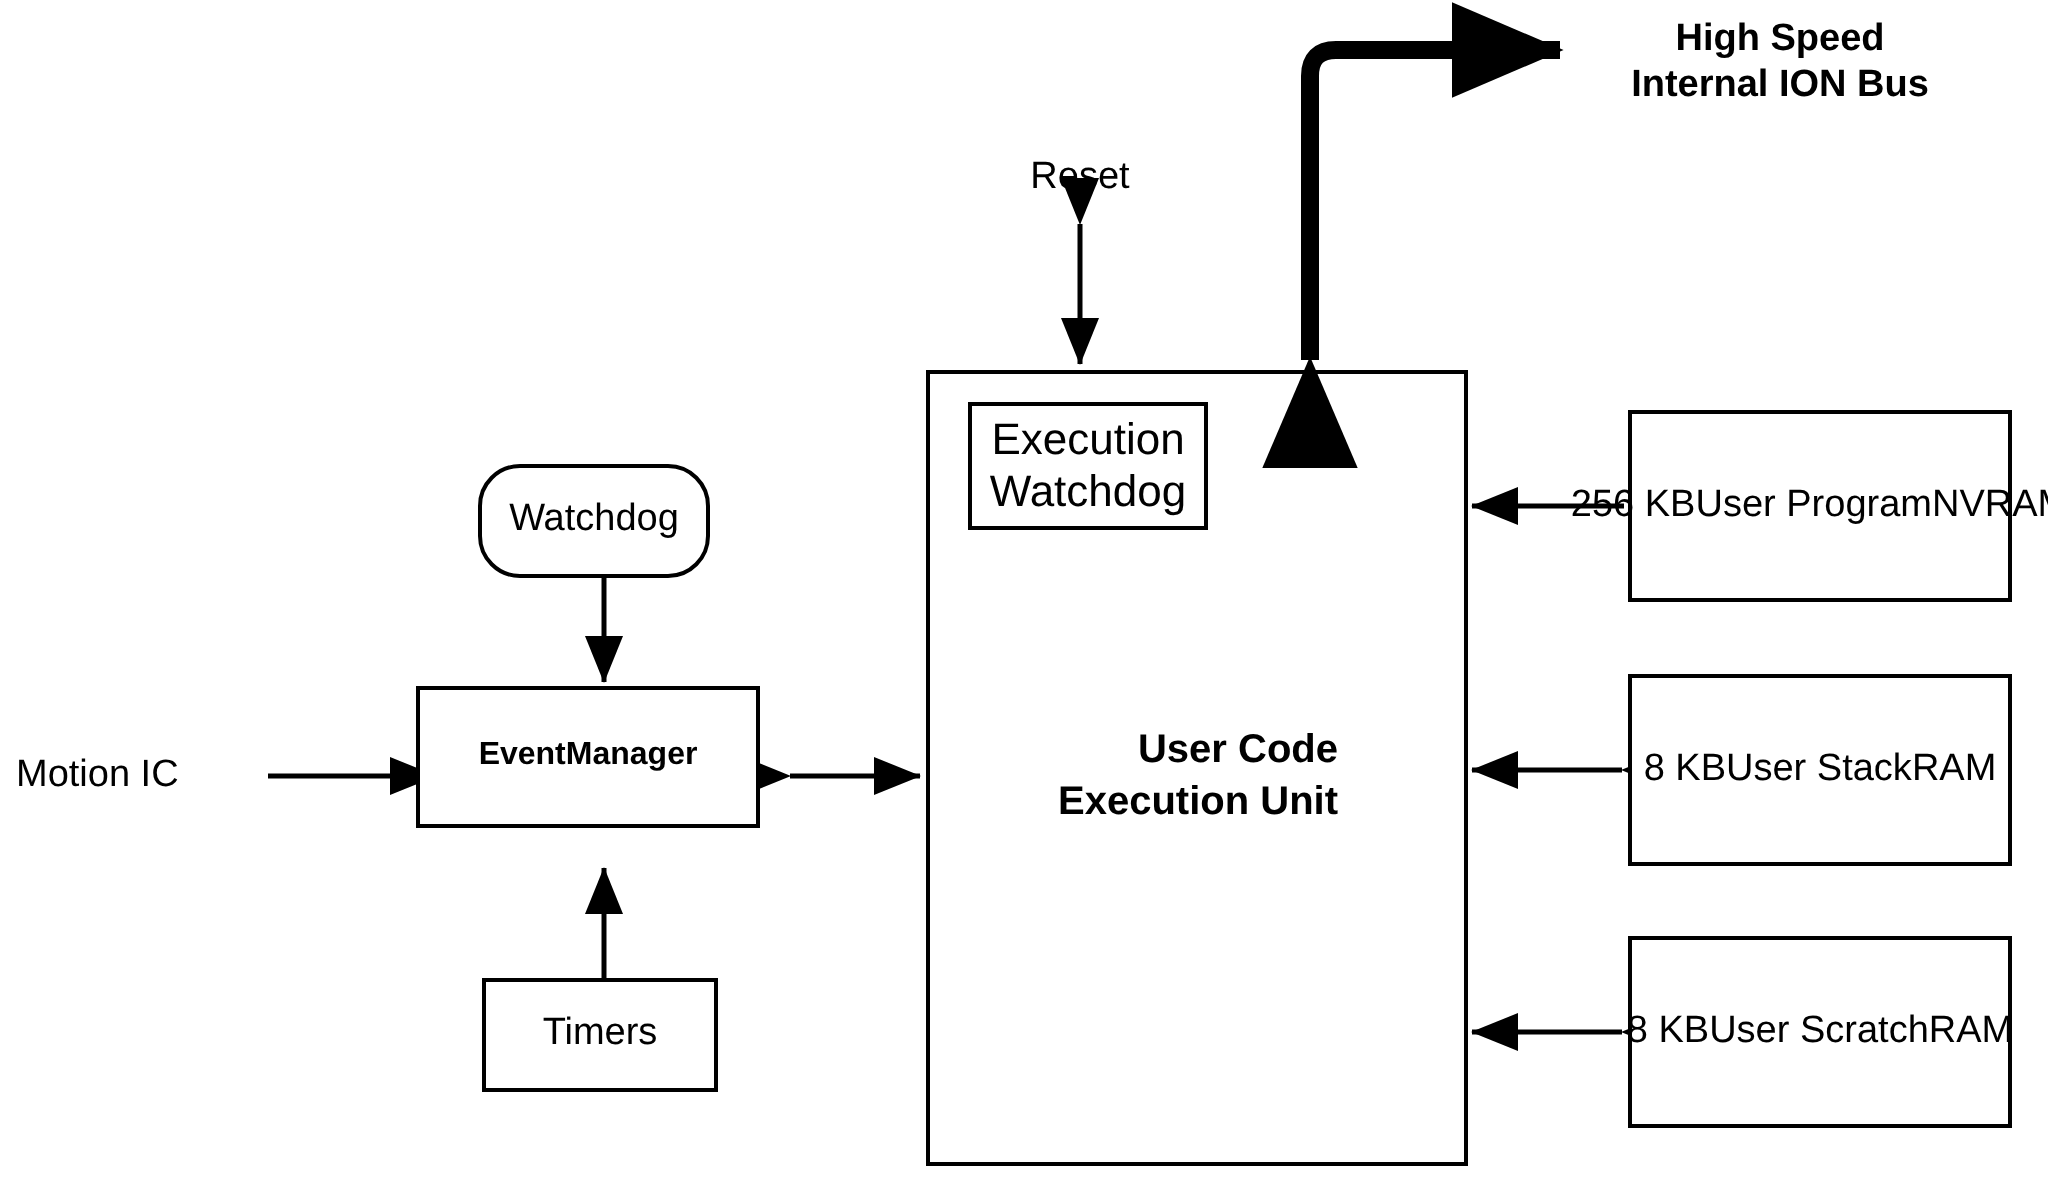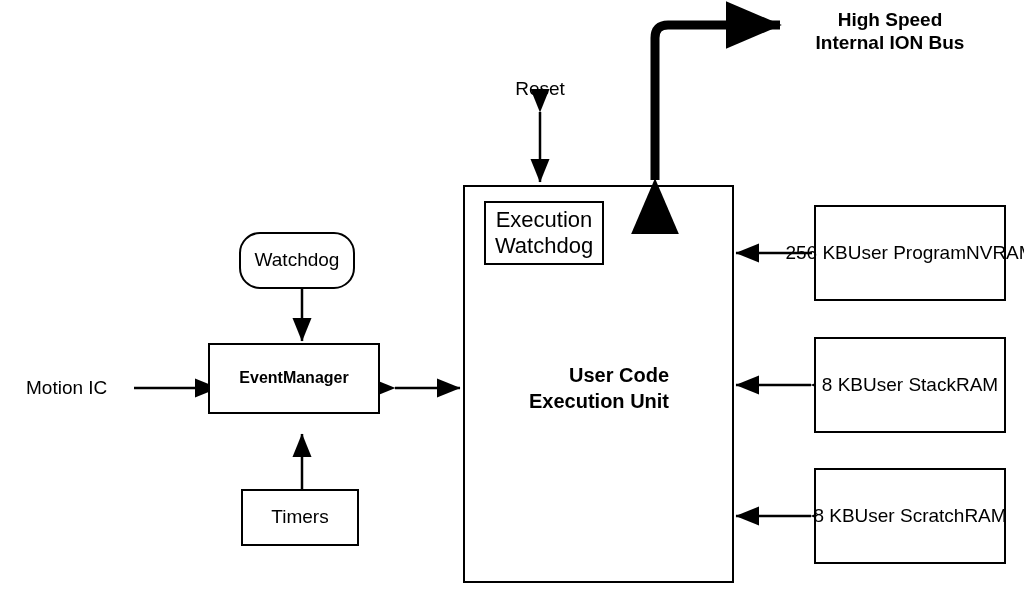--- a/index.html
+++ b/index.html
@@ -135,21 +135,21 @@
     </g>
   </svg>
 
   <div class="lbl bold center" style="left:890px; top:8px;">
     <span class="tline">High Speed</span>
     <span class="tline">Internal ION Bus</span>
   </div>
 
   <div class="lbl center" style="left:540px; top:77px;">Reset</div>
 
-  <div class="lbl" style="left:26px; top:376px;">Motion IC</div>
+  <div class="lbl" style="left:8px; top:376px;">Motion IC</div>
 
   <div class="blk" style="left:239px; top:232px; width:116px; height:57px;border-radius:21px;">
     <span class="tline">Watchdog</span>
   </div>
 
   <div class="blk bold" style="left:208px; top:343px; width:172px; height:71px; font-size:16px;">
     <span class="tline">Event</span>
     <span class="tline">Manager</span>
   </div>
 

